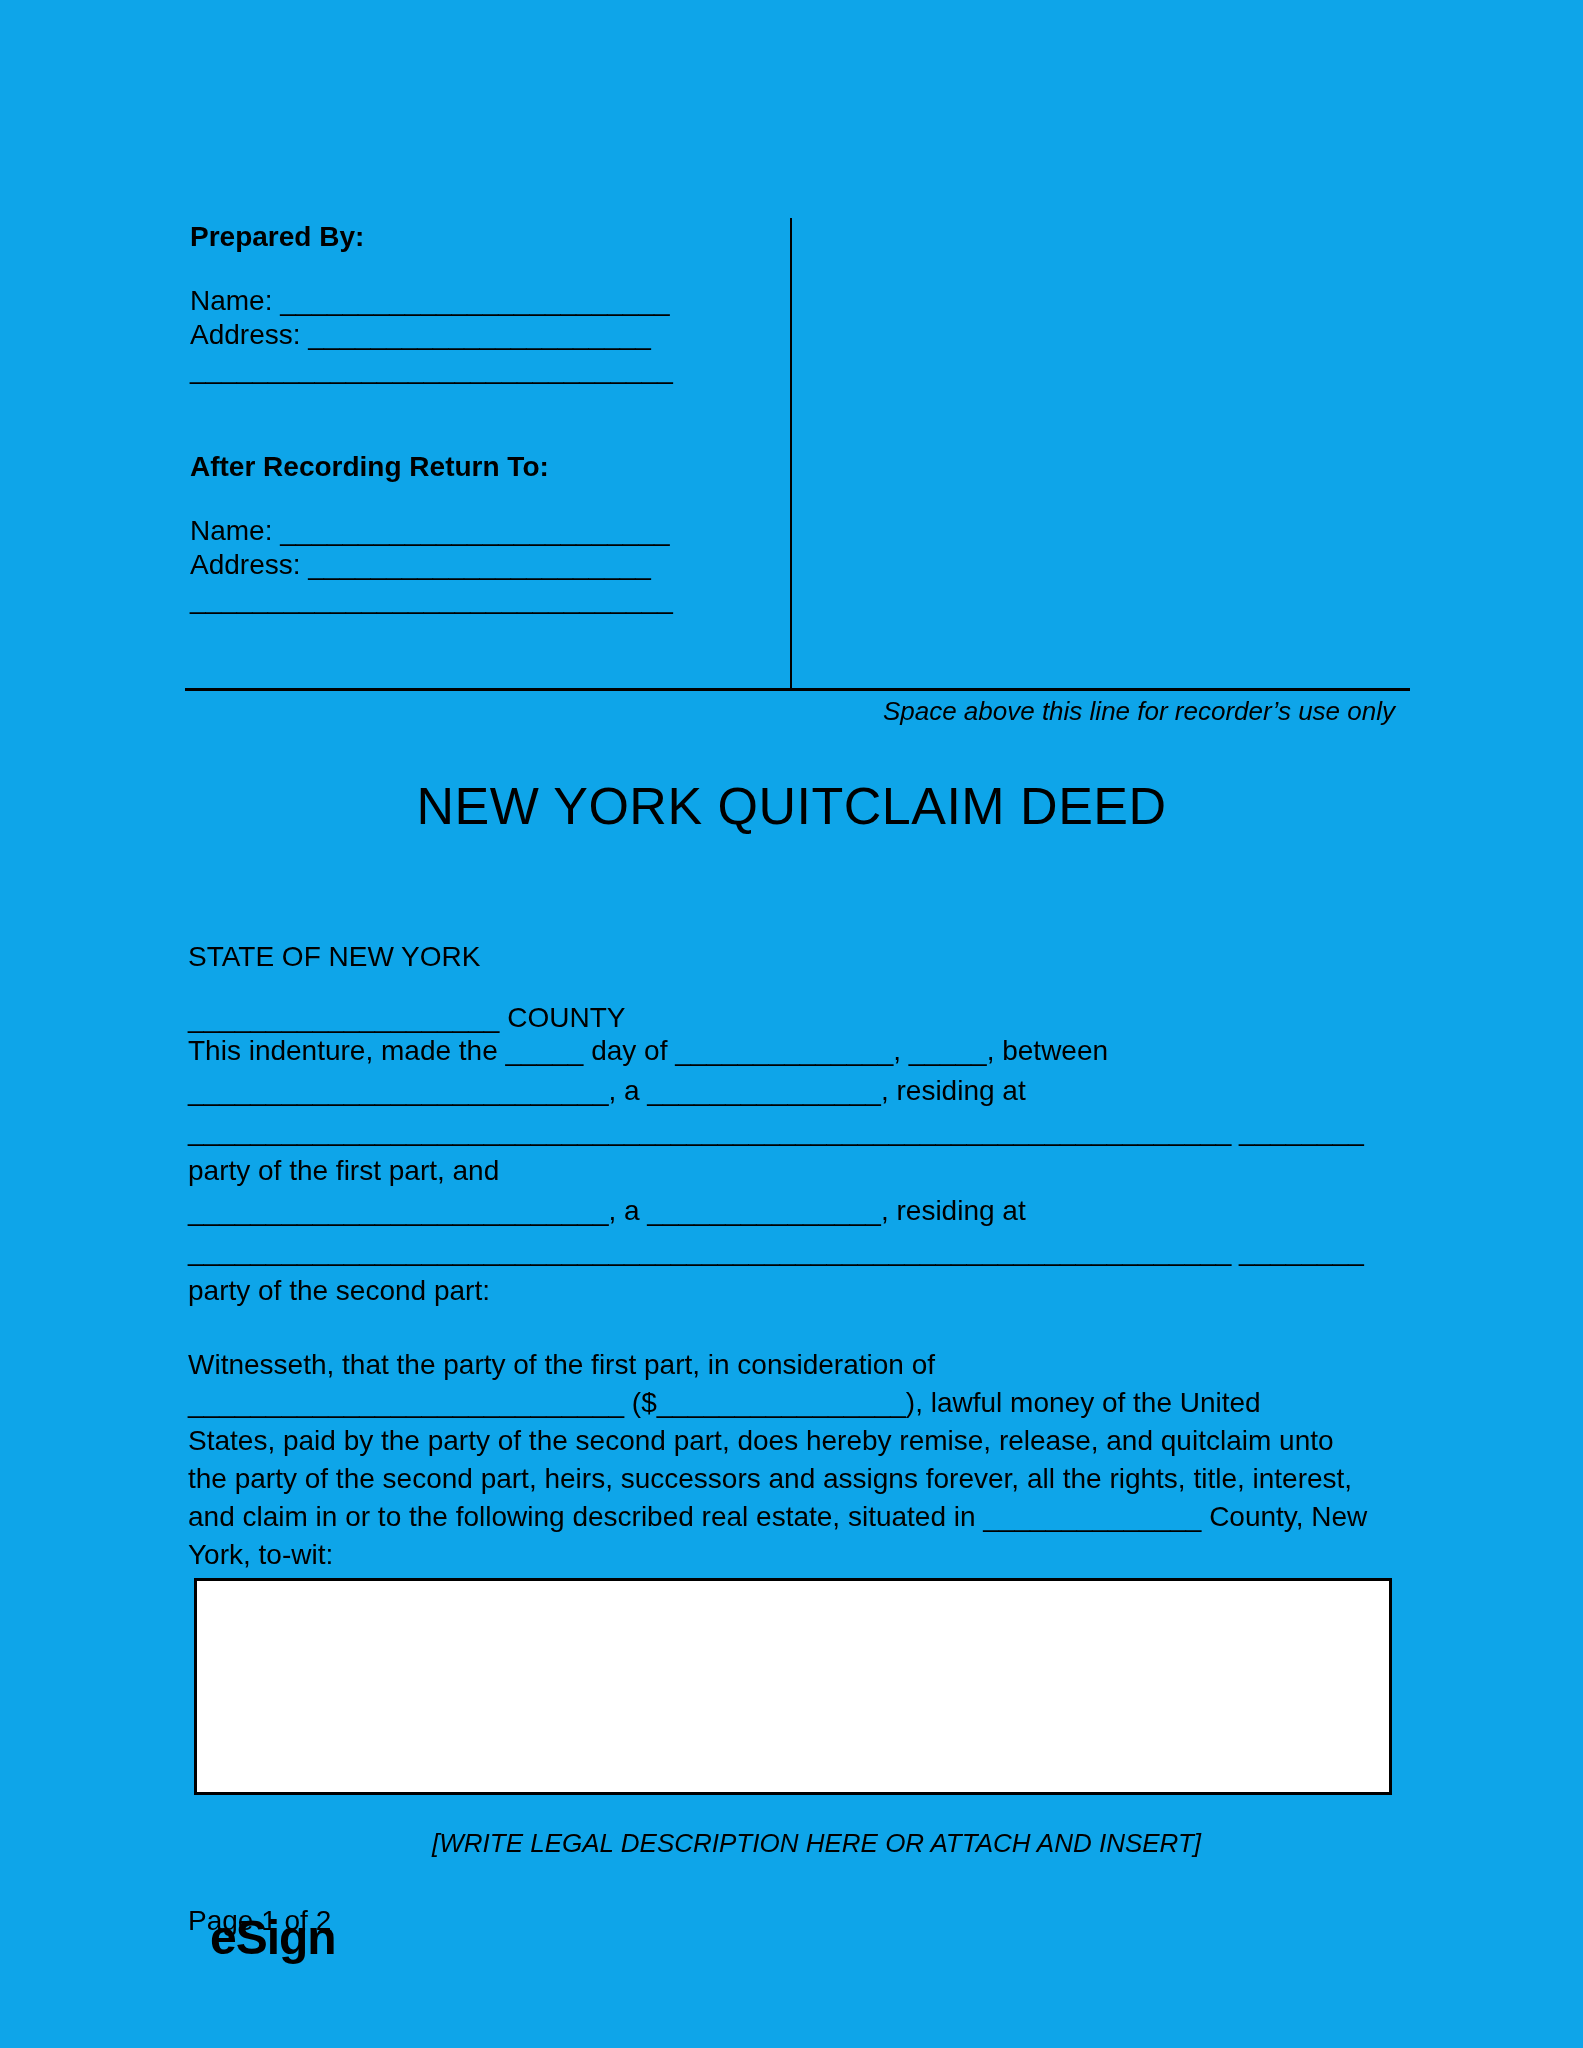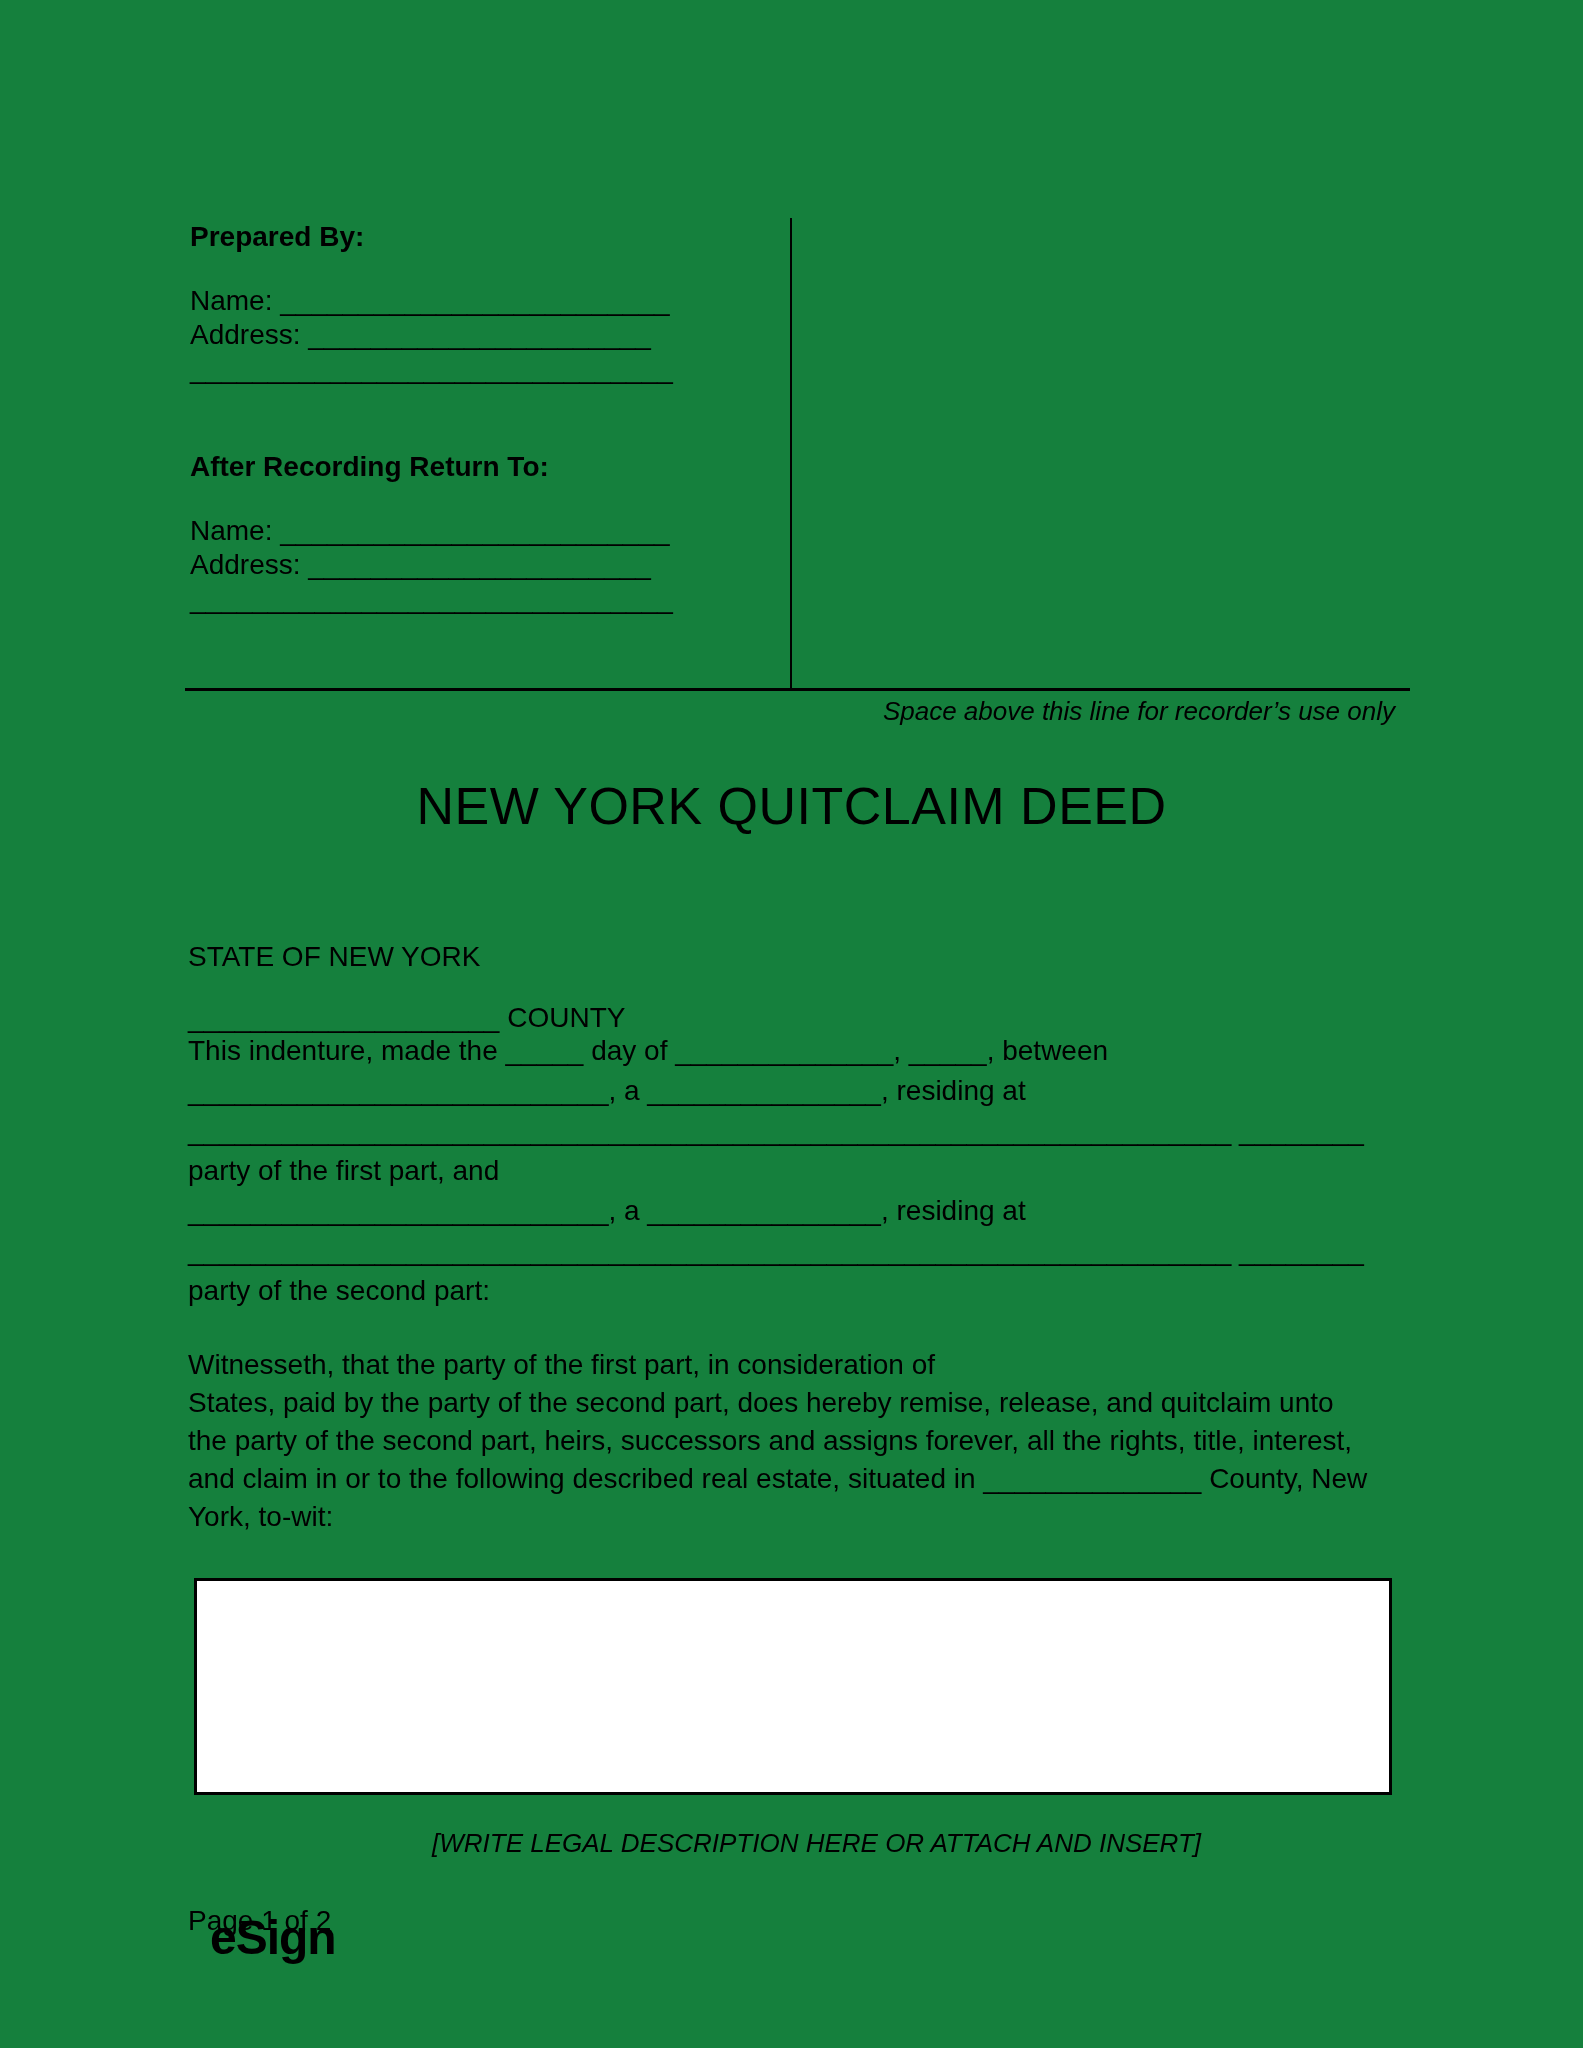--- a/index.html
+++ b/index.html
@@ -1,20 +1,20 @@
 <!DOCTYPE html>
 <html><head>
 <meta charset="utf-8">
 <style>
   html, body { margin: 0; padding: 0; background: #ffffff; }
   .page {
     position: relative;
     width: 1583px;
     height: 2048px;
-    background: #15803d;
+    background: #0ea5e9;
     color: #000000;
     font-family: "Liberation Sans", sans-serif;
     font-size: 28px;
     overflow: hidden;
   }
   .abs { position: absolute; }
   .line { white-space: pre; }
 
   
   .addr-block { left: 190px; width: 560px; }
@@ -98,20 +98,21 @@
     <div class="line">___________________________, a _______________, residing at</div>
     <div class="line">___________________________________________________________________ ________</div>
     <div class="line">party of the first part, and</div>
     <div class="line">___________________________, a _______________, residing at</div>
     <div class="line">___________________________________________________________________ ________</div>
     <div class="line">party of the second part:</div>
   </div>
 
   <div class="abs para-witnesseth">
     <div class="line">Witnesseth, that the party of the first part, in consideration of</div>
+    <div class="line">____________________________ ($________________), lawful money of the United</div>
     <div class="line">States, paid by the party of the second part, does hereby remise, release, and quitclaim unto</div>
     <div class="line">the party of the second part, heirs, successors and assigns forever, all the rights, title, interest,</div>
     <div class="line">and claim in or to the following described real estate, situated in ______________ County, New</div>
     <div class="line">York, to-wit:</div>
   </div>
 
   <div class="abs legal-box"></div>
   <div class="abs legal-caption">[WRITE LEGAL DESCRIPTION HERE OR ATTACH AND INSERT]</div>
 
   <div class="abs brand">eSign</div>

